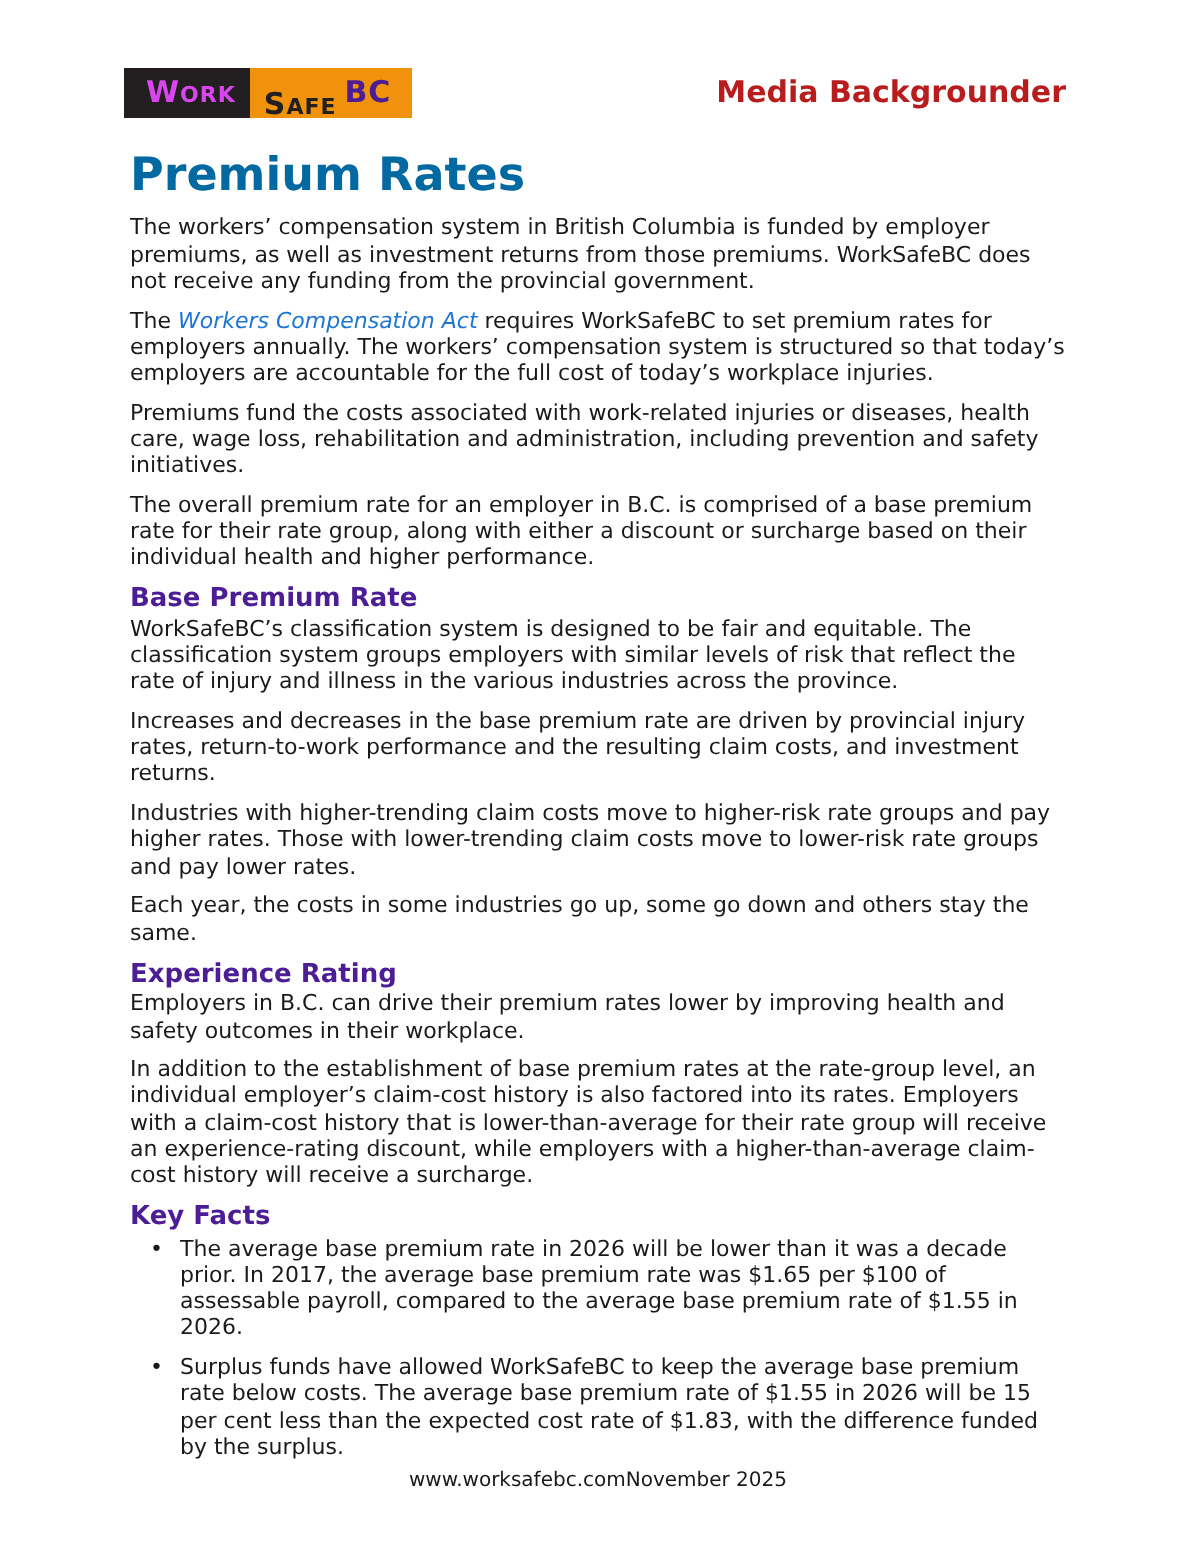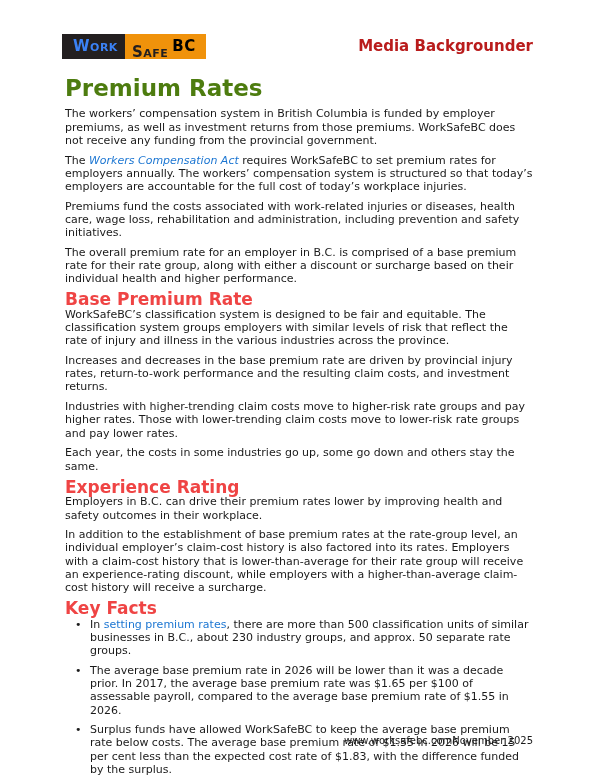--- a/index.html
+++ b/index.html
@@ -27,48 +27,48 @@
     margin-left: -3px;
   }
   .logo span {
     display: flex;
     align-items: center;
     font-variant: small-caps;
     font-size: 15px;
     letter-spacing: 0.5px;
     line-height: 1;
   }
-  .logo-work { background: #231f20; color: #3b82f6; padding: 0 7px 0 11px; }
+  .logo-work { background: #231f20; color: #d946ef; padding: 0 7px 0 11px; }
   .logo-safe { background: #f0920b; color: #231f20; padding: 12px 2px 0 7px; }
-  .logo-bc   { background: #f0920b; color: #000000; padding: 0 10px 0 2px; }
+  .logo-bc   { background: #f0920b; color: #4c1d95; padding: 0 10px 0 2px; }
   .doc-type {
     color: #b91c1c;
     font-weight: bold;
     font-size: 15px;
     line-height: 1;
   }
   
   h1 {
     font-size: 23px;
     font-weight: bold;
-    color: #4d7c0f;
+    color: #0369a1;
     margin: 16px 0 6px 0;
     line-height: 1.15;
     letter-spacing: 0;
   }
   
   p {
     font-size: 11px;
     line-height: 13.2px;
     margin: 0 0 6.5px 0;
   }
   h2 {
-    font-size: 17px;
+    font-size: 13px;
     font-weight: bold;
-    color: #ef4444;
+    color: #4c1d95;
     margin: 7px 0 0 0;
     line-height: 15.6px;
   }
   a.doc-link { color: #1c76d2; text-decoration: none; cursor: pointer; }
   a.doc-link.italic { font-style: italic; }
   
   ul.bullets {
     list-style: none;
     margin: 1px 0 0 0;
     padding: 0 0 0 25px;
@@ -87,21 +87,21 @@
     font-size: 11px;
     color: #1a1a1a;
   }
   
   .footer {
     position: absolute;
     left: 65px;
     right: 67px;
     top: 735px;
     display: flex;
-    justify-content: flex-end;
+    justify-content: center;
     font-size: 10px;
     color: #1a1a1a;
   }
 </style>
 </head>
 <body>
 
 <div class="page">
 
   <div class="header">
@@ -128,21 +128,20 @@
   <p>Increases and decreases in the base premium rate are driven by provincial injury rates, return-to-work performance and the resulting claim costs, and investment returns.</p>
   <p>Industries with higher-trending claim costs move to higher-risk rate groups and pay higher rates. Those with lower-trending claim costs move to lower-risk rate groups and pay lower rates.</p>
   <p>Each year, the costs in some industries go up, some go down and others stay the same.</p>
 
   <h2>Experience Rating</h2>
   <p>Employers in B.C. can drive their premium rates lower by improving health and safety outcomes in their workplace.</p>
   <p>In addition to the establishment of base premium rates at the rate-group level, an individual employer’s claim-cost history is also factored into its rates. Employers with a claim-cost history that is lower-than-average for their rate group will receive an experience-rating discount, while employers with a higher-than-average claim-cost history will receive a surcharge.</p>
 
   <h2>Key Facts</h2>
   <ul class="bullets">
-    <li><span>In </span><a href="#" class="doc-link">setting premium rates</a><span>, there are more than 500 classification units of similar businesses in B.C., about 230 industry groups, and approx. 50 separate rate groups.</span></li>
     <li>The average base premium rate in 2026 will be lower than it was a decade prior. In 2017, the average base premium rate was $1.65 per $100 of assessable payroll, compared to the average base premium rate of $1.55 in 2026.</li>
     <li>Surplus funds have allowed WorkSafeBC to keep the average base premium rate below costs. The average base premium rate of $1.55 in 2026 will be 15 per cent less than the expected cost rate of $1.83, with the difference funded by the surplus.</li>
 
   </ul>
 
   <div class="footer">
     <span>www.worksafebc.com</span>
     <span>November 2025</span>
   </div>
 

